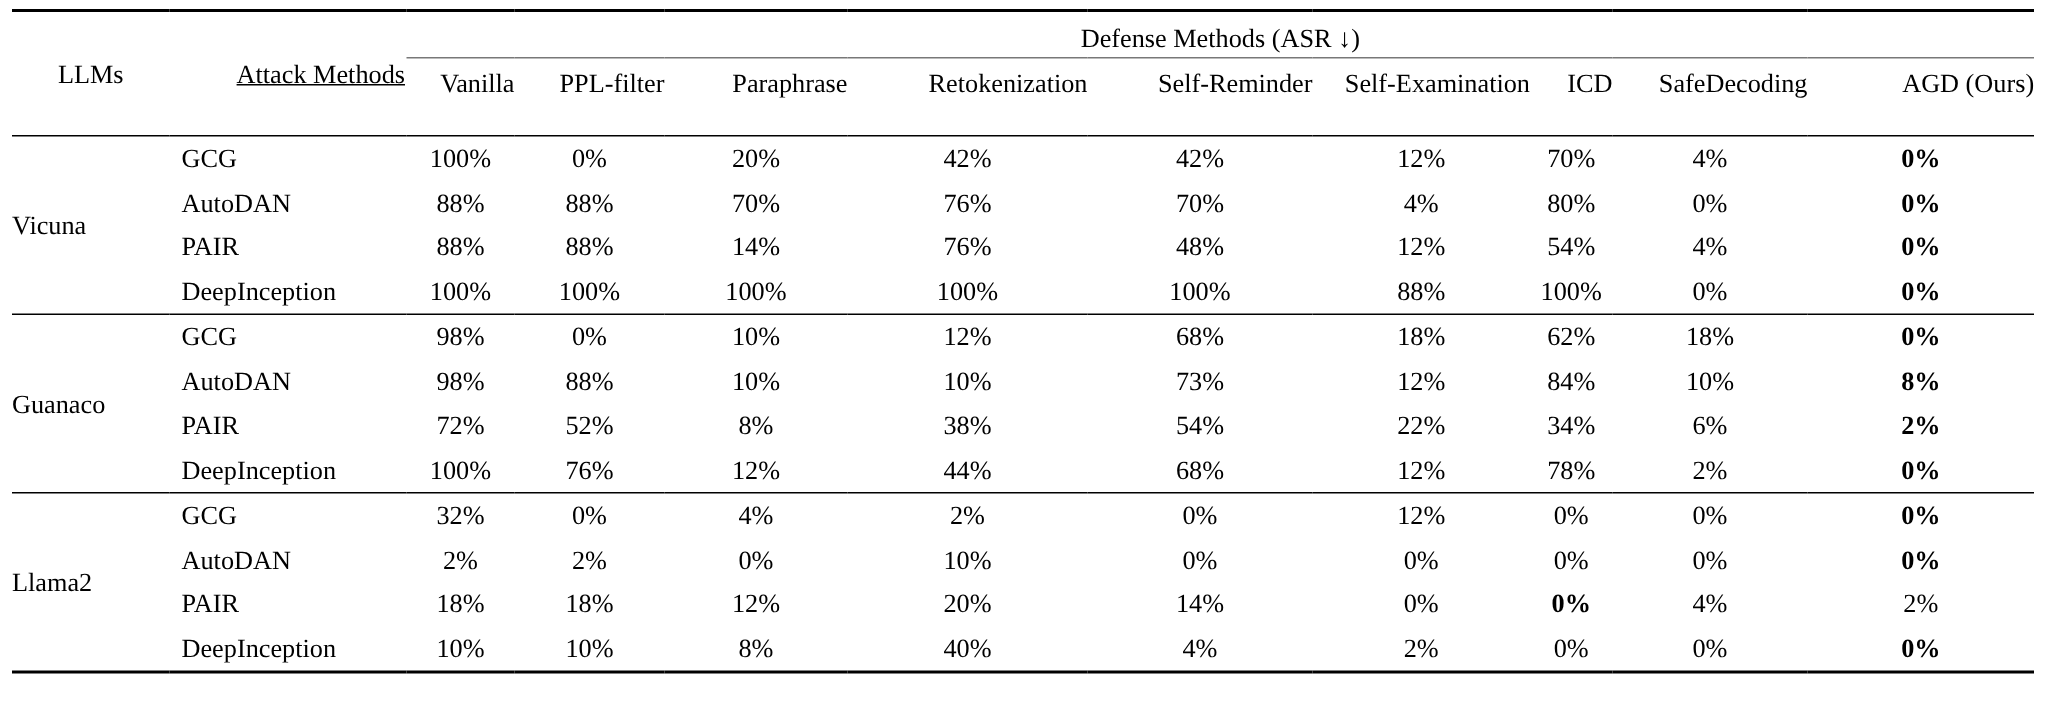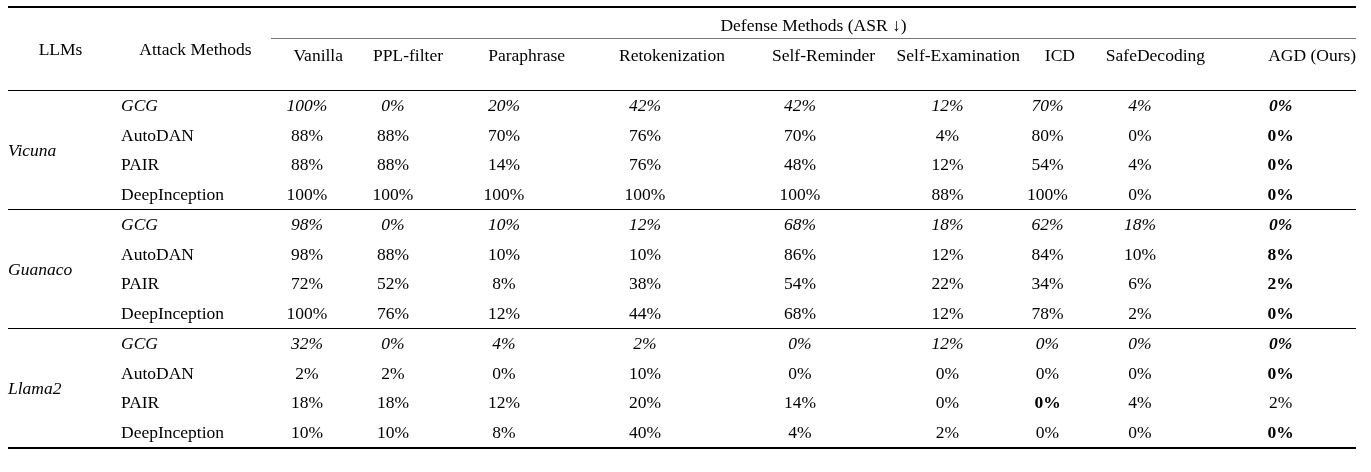--- a/index.html
+++ b/index.html
@@ -24,24 +24,25 @@
     color: var(--text, #000);
   }
   th { font-weight: normal; }
   th.llm-h {
     text-align: center;
     vertical-align: middle;
     border-bottom: 1.6px solid var(--rule, #000);
     font-family: Liberation Serif, serif;
   }
   th.attack-h {
-    text-align: center;
+    text-align: right;
     vertical-align: middle;
     padding-left: 8px;
     border-bottom: 1.6px solid var(--rule, #000);
+    text-decoration: underline;
   }
   th.span-h {
     text-align: center;
     padding: 7px 0 2px 0;
     border-bottom: 1.2px solid var(--cmidrule, #777);
   }
   tr.def-row th {
     text-align: right;
     padding: 6px 0 24px 0;
     border-bottom: 1.6px solid var(--rule, #000);
@@ -50,21 +51,21 @@
   }
   tbody td {
     height: 29.5px;
     padding: 0;
     vertical-align: middle;
     white-space: nowrap;
   }
   td.llm-cell  { text-align: left; }
   td.attack-cell { text-align: left; padding-left: 8px; }
   td.val-cell  { text-align: center; }
-  tbody tr.group-start td { border-top: 1.6px solid var(--rule, #000); font-style: italic; }
+  tbody tr.group-start td { border-top: 1.6px solid var(--rule, #000); }
   .bold { font-weight: bold; }
 </style>
 </head>
 <body>
 
 <div class="page">
   <table class="asr">
     <colgroup>
       <col style="width:105px">
       <col style="width:158px">
@@ -158,21 +159,21 @@
           <td class="val-cell">62%</td>
           <td class="val-cell">18%</td>
           <td class="val-cell bold">0%</td>
         </tr>
         <tr>
           <td class="attack-cell">AutoDAN</td>
           <td class="val-cell">98%</td>
           <td class="val-cell">88%</td>
           <td class="val-cell">10%</td>
           <td class="val-cell">10%</td>
-          <td class="val-cell">86%</td>
+          <td class="val-cell">73%</td>
           <td class="val-cell">12%</td>
           <td class="val-cell">84%</td>
           <td class="val-cell">10%</td>
           <td class="val-cell bold">8%</td>
         </tr>
         <tr>
           <td class="attack-cell">PAIR</td>
           <td class="val-cell">72%</td>
           <td class="val-cell">52%</td>
           <td class="val-cell">8%</td>

